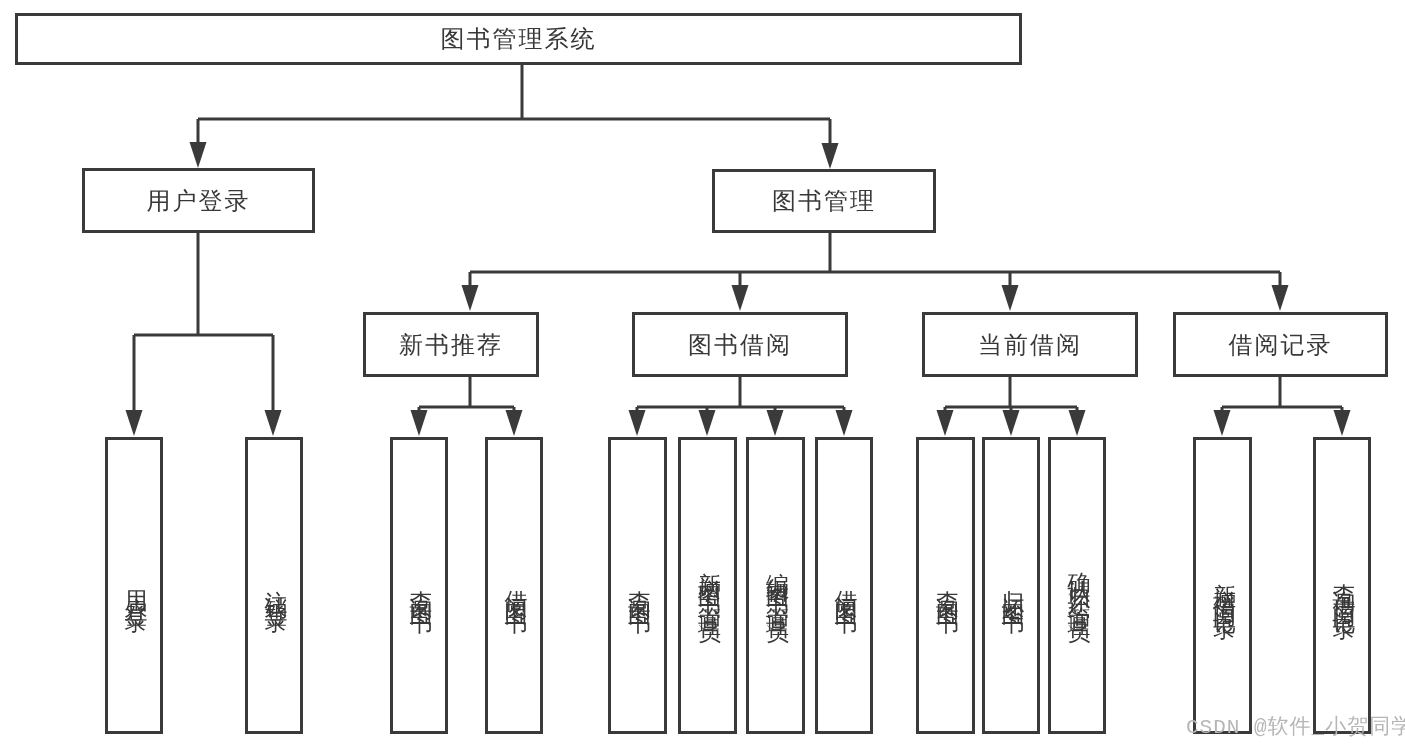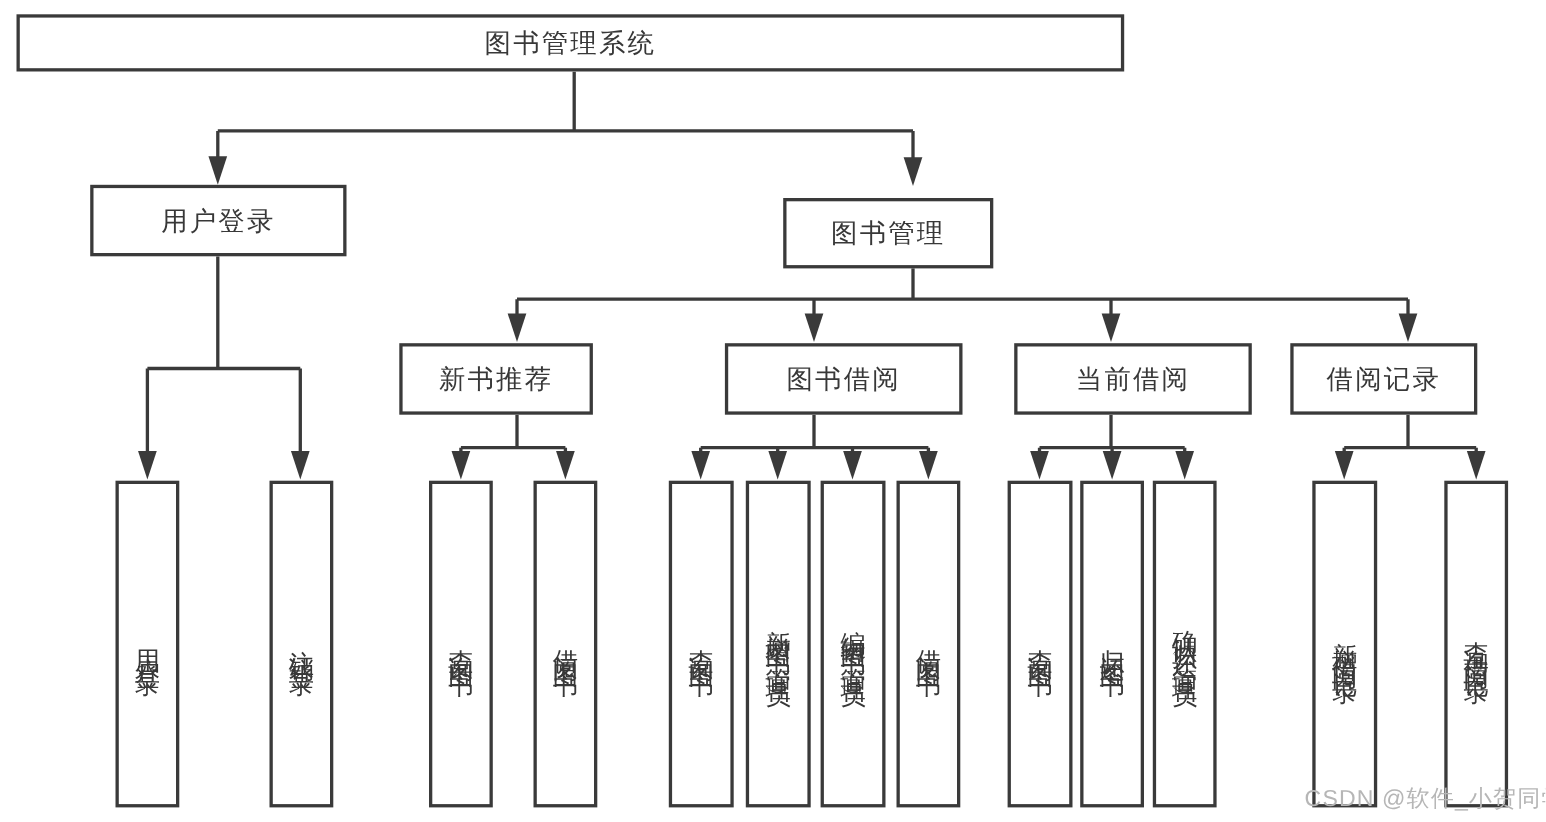--- a/index.html
+++ b/index.html
@@ -1,20 +1,20 @@
 <!DOCTYPE html>
 <html><head>
 <meta charset="utf-8">
 <style>
   html,body{margin:0;padding:0;background:#ffffff;}
   #canvas{
     position:relative;
     width:1405px;height:747px;
     background:#ffffff;
-    font-family:Liberation Sans, sans-serif;
+    font-family:Liberation Mono, monospace;
     color:#383838;
     overflow:hidden;
   }
   #wires{position:absolute;left:0;top:0;width:1405px;height:747px;}
   .node{
     position:absolute;
     background:#ffffff;
     border:3px solid #3a3a3a;
     display:flex;align-items:center;justify-content:center;
     box-sizing:border-box;
@@ -95,34 +95,34 @@
     </g>
   </svg>
 
   <div class="node hnode" style="left:15px;top:13px;width:1007px;height:52px;">
     <span class="root">图书管理系统</span>
   </div>
 
   <div class="node hnode" style="left:82px;top:168px;width:233px;height:65px;">
     <span>用户登录</span>
   </div>
-  <div class="node hnode" style="left:712px;top:180px;width:191px;height:64px;">
+  <div class="node hnode" style="left:712px;top:169px;width:224px;height:64px;">
     <span>图书管理</span>
   </div>
 
   <div class="node hnode" style="left:363px;top:312px;width:176px;height:65px;">
     <span>新书推荐</span>
   </div>
-  <div class="node hnode" style="left:632px;top:312px;width:216px;height:65px;margin-left:27px;">
+  <div class="node hnode" style="left:632px;top:312px;width:216px;height:65px;">
     <span>图书借阅</span>
   </div>
   <div class="node hnode" style="left:902px;top:312px;width:216px;height:65px;margin-left:20px;">
     <span>当前借阅</span>
   </div>
-  <div class="node hnode" style="left:1173px;top:312px;width:170px;height:65px;">
+  <div class="node hnode" style="left:1173px;top:312px;width:215px;height:65px;">
     <span>借阅记录</span>
   </div>
 
   <div class="node vnode" style="left:105px;top:437px;width:58px;height:297px;">
     <span>用户登录</span>
   </div>
   <div class="node vnode" style="left:245px;top:437px;width:58px;height:297px;">
     <span>注销登录</span>
   </div>
 

